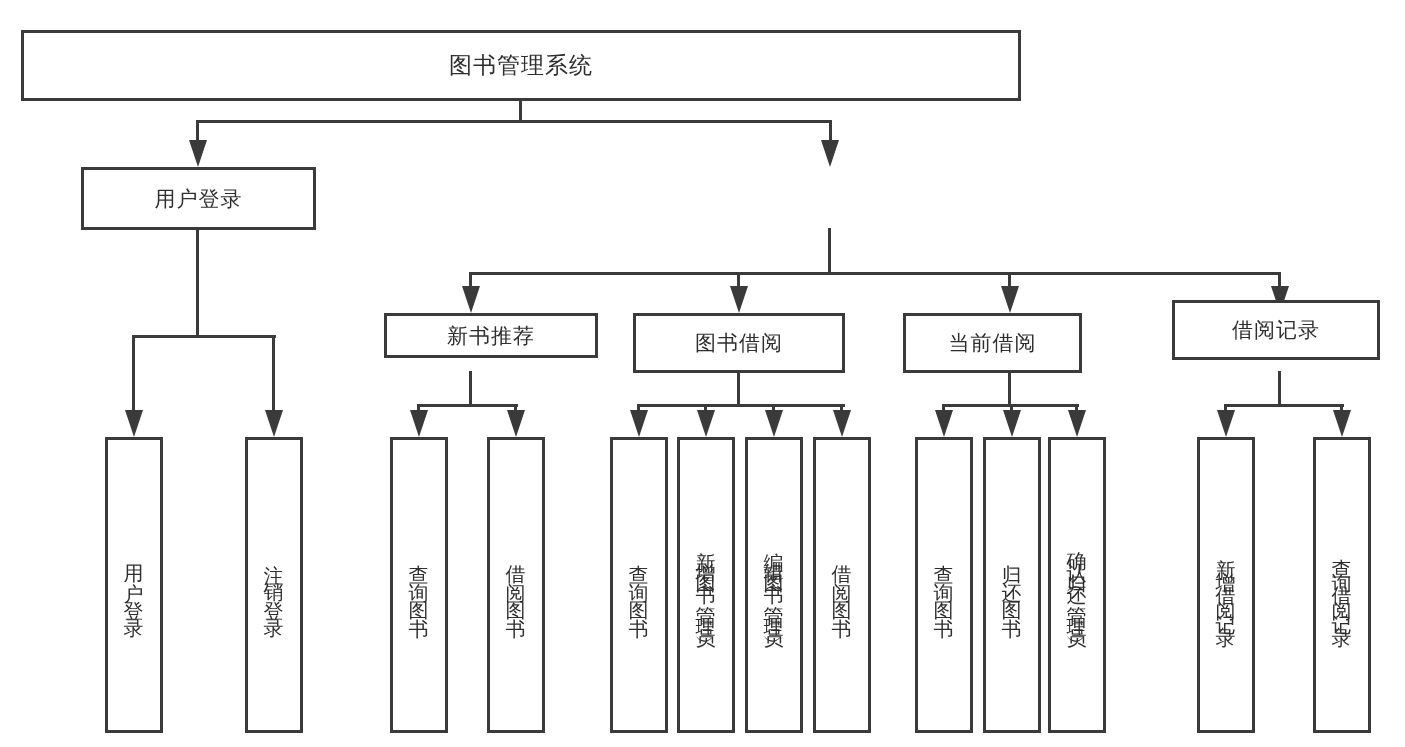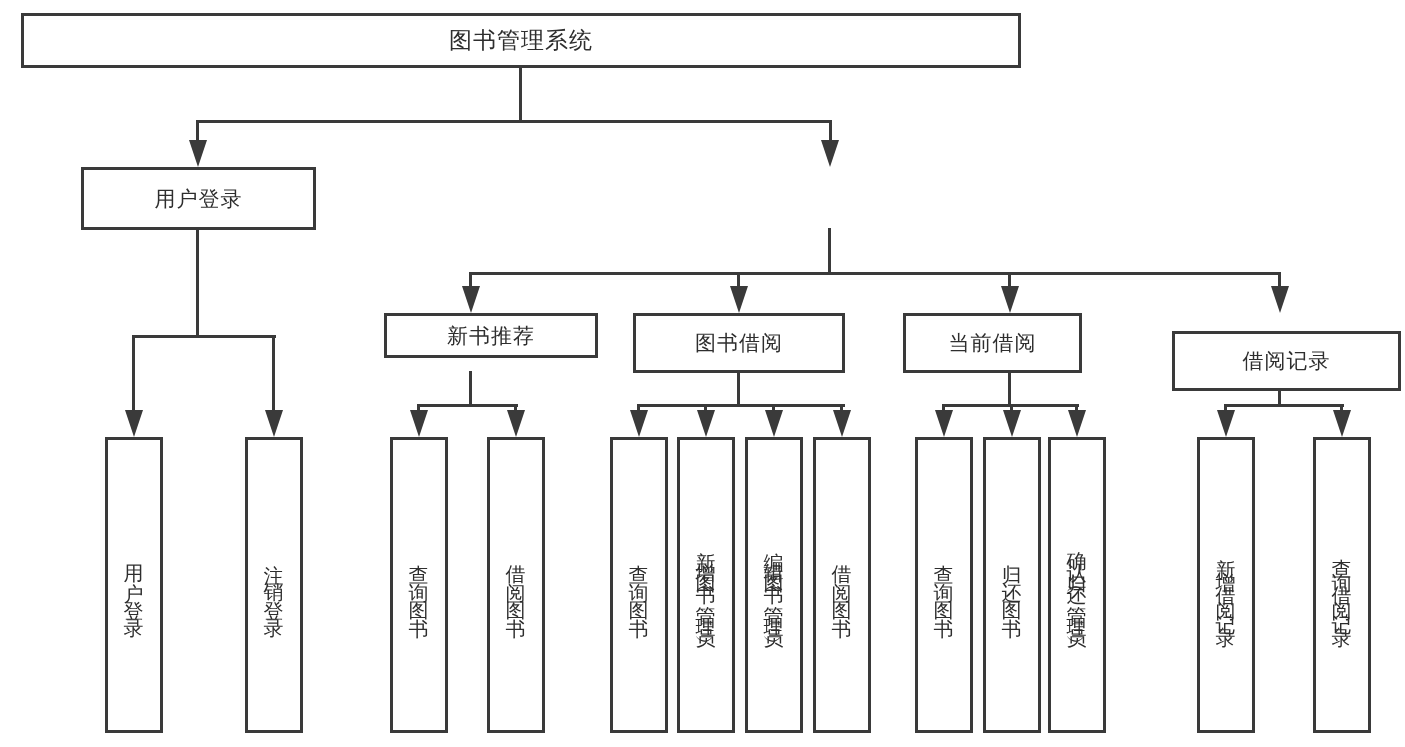--- a/index.html
+++ b/index.html
@@ -116,38 +116,38 @@
     <div class="v" style="left:1075px;top:404px;height:10px"></div>
     <div class="a" style="left:1068px;top:410px"></div>
 
     <div class="h" style="left:1224px;top:404px;width:120px"></div>
     <div class="v" style="left:1224px;top:404px;height:10px"></div>
     <div class="a" style="left:1217px;top:410px"></div>
     <div class="v" style="left:1340px;top:404px;height:10px"></div>
     <div class="a" style="left:1333px;top:410px"></div>
   </div>
 
-  <div class="node" style="left:21px;top:13px;width:1000px;height:55px">
+  <div class="node" style="left:21px;top:30px;width:1000px;height:71px">
     <span class="root-lbl">图书管理系统</span>
   </div>
 
   <div class="node" style="left:81px;top:167px;width:235px;height:63px">
     <span class="h-lbl">用户登录</span>
   </div>
 
   <div class="node" style="left:384px;top:313px;width:214px;height:45px">
     <span class="h-lbl">新书推荐</span>
   </div>
   <div class="node" style="left:633px;top:313px;width:212px;height:60px">
     <span class="h-lbl">图书借阅</span>
   </div>
   <div class="node" style="left:903px;top:313px;width:179px;height:60px">
     <span class="h-lbl">当前借阅</span>
   </div>
-  <div class="node" style="left:1172px;top:331px;width:229px;height:60px">
+  <div class="node" style="left:1172px;top:300px;width:208px;height:60px">
     <span class="h-lbl">借阅记录</span>
   </div>
 
   <div class="node leaf" style="left:105px;top:437px;width:58px;height:296px">
     <span class="sp-a">用户登录</span>
   </div>
   <div class="node leaf" style="left:245px;top:437px;width:58px;height:296px">
     <span class="sp-a">注销登录</span>
   </div>
 

